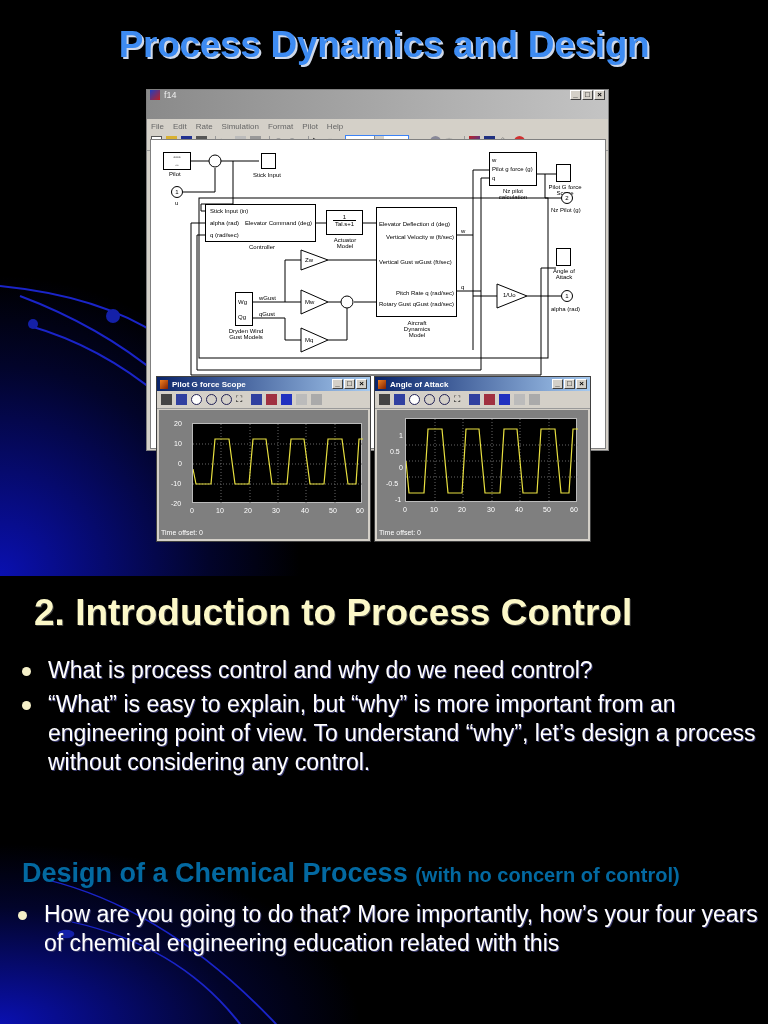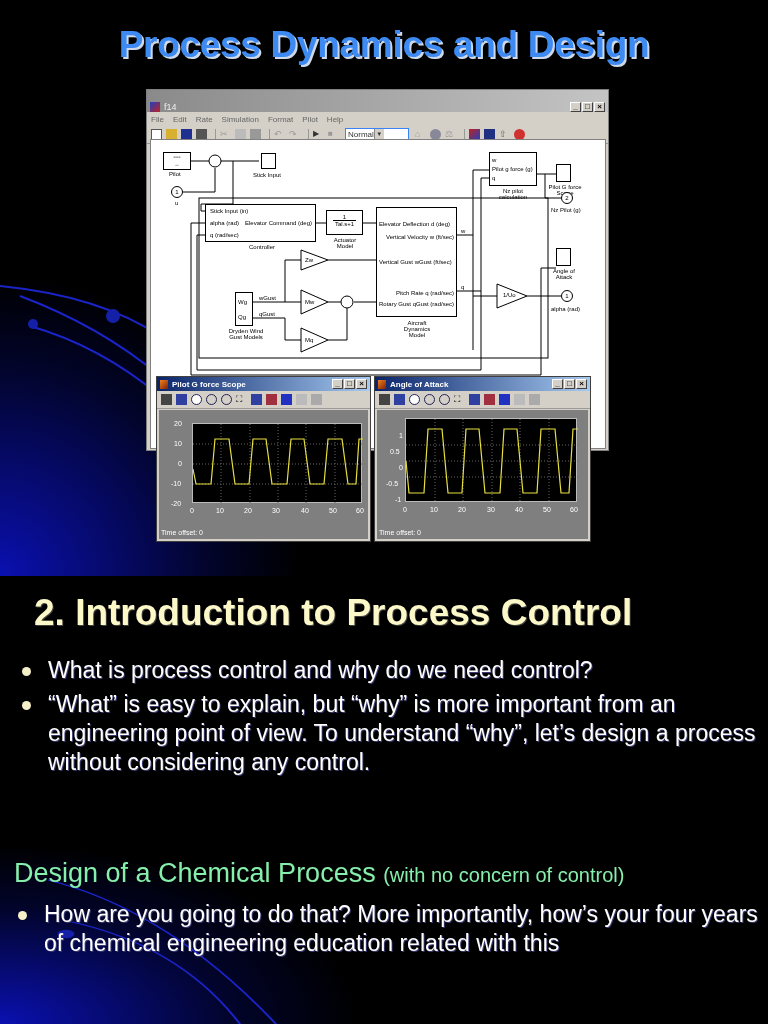--- a/index.html
+++ b/index.html
@@ -19,22 +19,22 @@
     font-size: 37px; font-weight: bold; color: #3d8bf2;
     text-shadow: 2px 2px 0 #cfd8e8; letter-spacing: -0.3px;
   }
 
   
   .sim-win {
     position: absolute; left: 146px; top: 89px; width: 463px; height: 362px;
     background: #d4d0c8; border: 1px solid #808080;
   }
   .sim-titlebar {
-    height: 22px; background: linear-gradient(90deg, #8a8a8a, #c4c4c4);
-    display: flex; align-items: flex-end; padding: 0 3px; color: #eee; font-size: 9px;
+    height: 29px; background: linear-gradient(90deg, #8a8a8a, #c4c4c4);
+    display: flex; align-items: flex-start; padding: 0 3px; color: #eee; font-size: 9px;
   }
   .sim-titlebar .app-icon { width: 10px; height: 10px; background: linear-gradient(135deg,#2040c0,#c02020); margin-right: 4px; }
   .sim-titlebar .spacer { flex: 1; }
   .win-btn {
     width: 11px; height: 10px; background: #d4d0c8; border: 1px solid #fff; border-right-color:#404040; border-bottom-color:#404040;
     font-size: 8px; line-height: 8px; text-align: center; color: #000; margin-left: 1px; font-weight: bold;
   }
   .sim-menubar { height: 14px; display: flex; align-items: center; padding-left: 4px; font-size: 8px; color: #666; }
   .sim-menubar span { margin-right: 9px; }
   .sim-toolbar { height: 18px; display: flex; align-items: center; padding-left: 4px; font-size: 9px; color: #333; border-bottom: 1px solid #999; }
@@ -71,21 +71,21 @@
     position: absolute; top: 16px; left: 34px; font-size: 37px; font-weight: bold; color: #fcf8c8;
     text-shadow: 1px 1px 0 #404040;
   }
   .bullets { position: absolute; list-style: none; }
   .bullets li { position: relative; padding-left: 28px; color: #fff; font-size: 23px; line-height: 29px; margin-bottom: 5px;
     text-shadow: 1px 1px 0 #3a3a70; }
   .bullets li .dot { position: absolute; left: 2px; top: 11px; width: 9px; height: 9px; border-radius: 50%; background: #f5f0c8; }
   .slide-2 .bullets { top: 80px; left: 20px; width: 740px; }
 
   
-  .title-3 { position: absolute; top: 58px; left: 14px; color: #86efac; font-weight: normal; font-size: 27px; white-space: nowrap; }
+  .title-3 { position: absolute; top: 58px; left: 22px; color: #0369a1; font-weight: bold; font-size: 27px; white-space: nowrap; }
   .title-3 .sub { font-size: 20px; }
   .slide-3 .bullets { top: 100px; left: 16px; width: 750px; }
 </style>
 </head>
 <body>
 
 <div class="slide slide-1">
   <svg class="swoosh" viewBox="0 0 300 300">
     <defs>
       <radialGradient id="g1" cx="0" cy="1" r="1">

